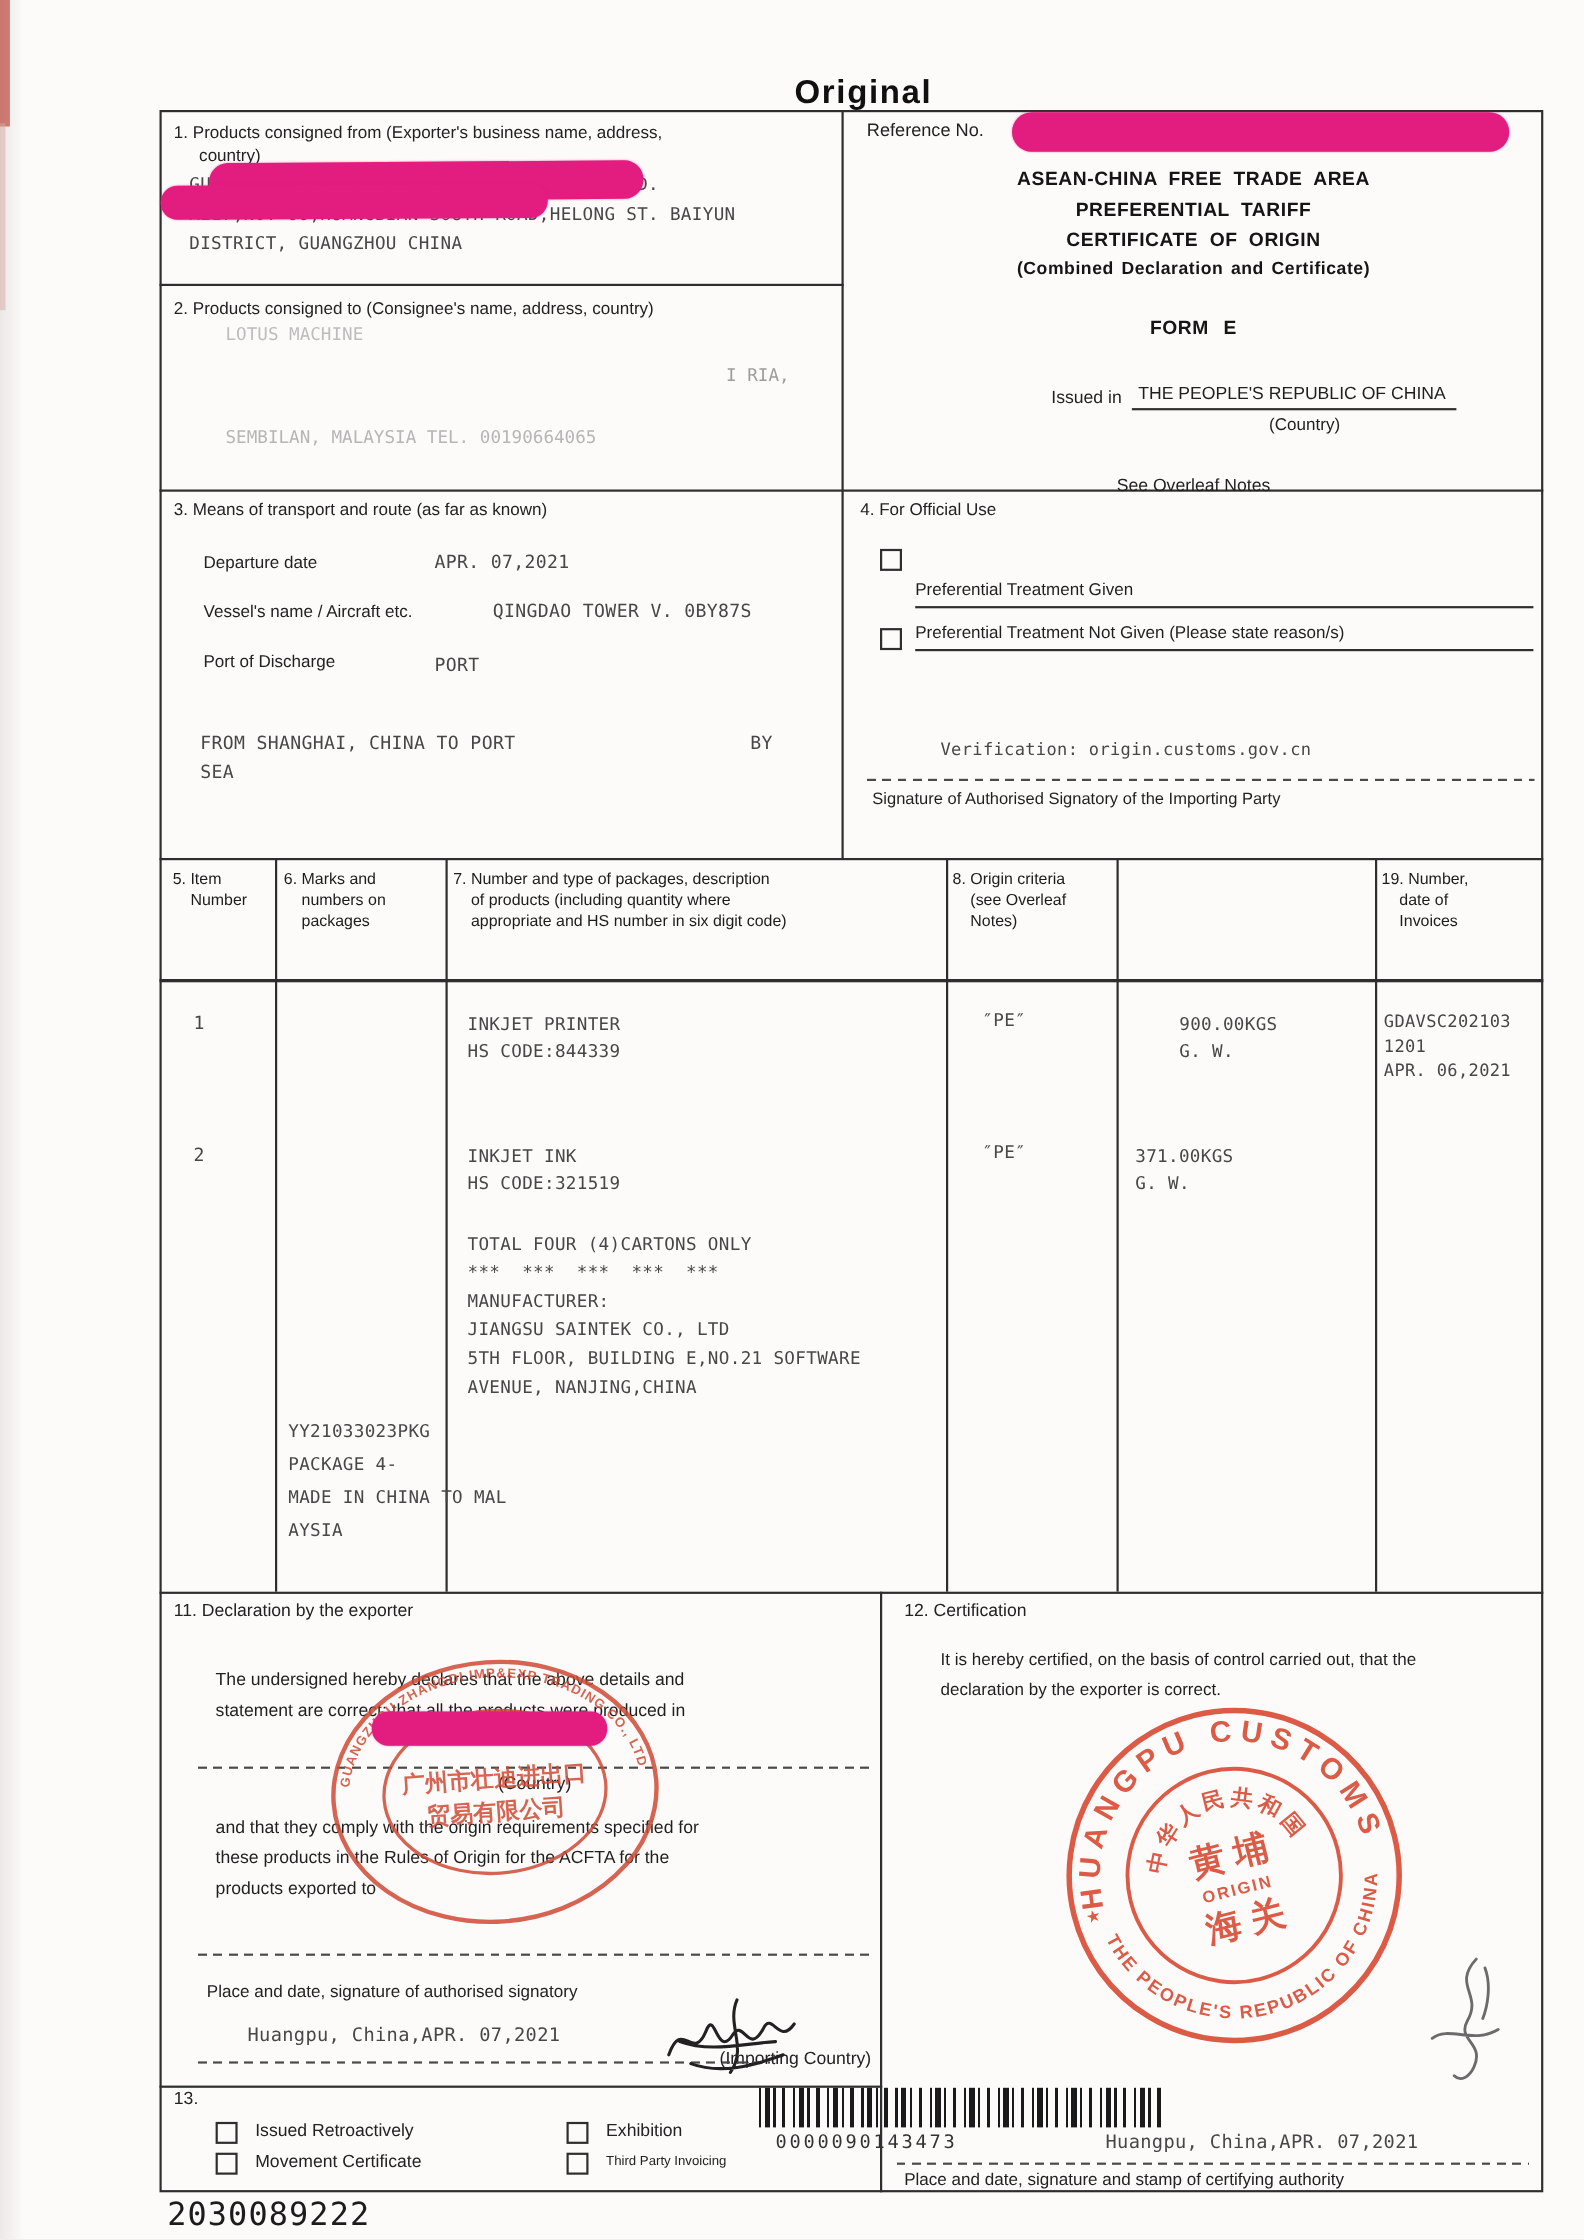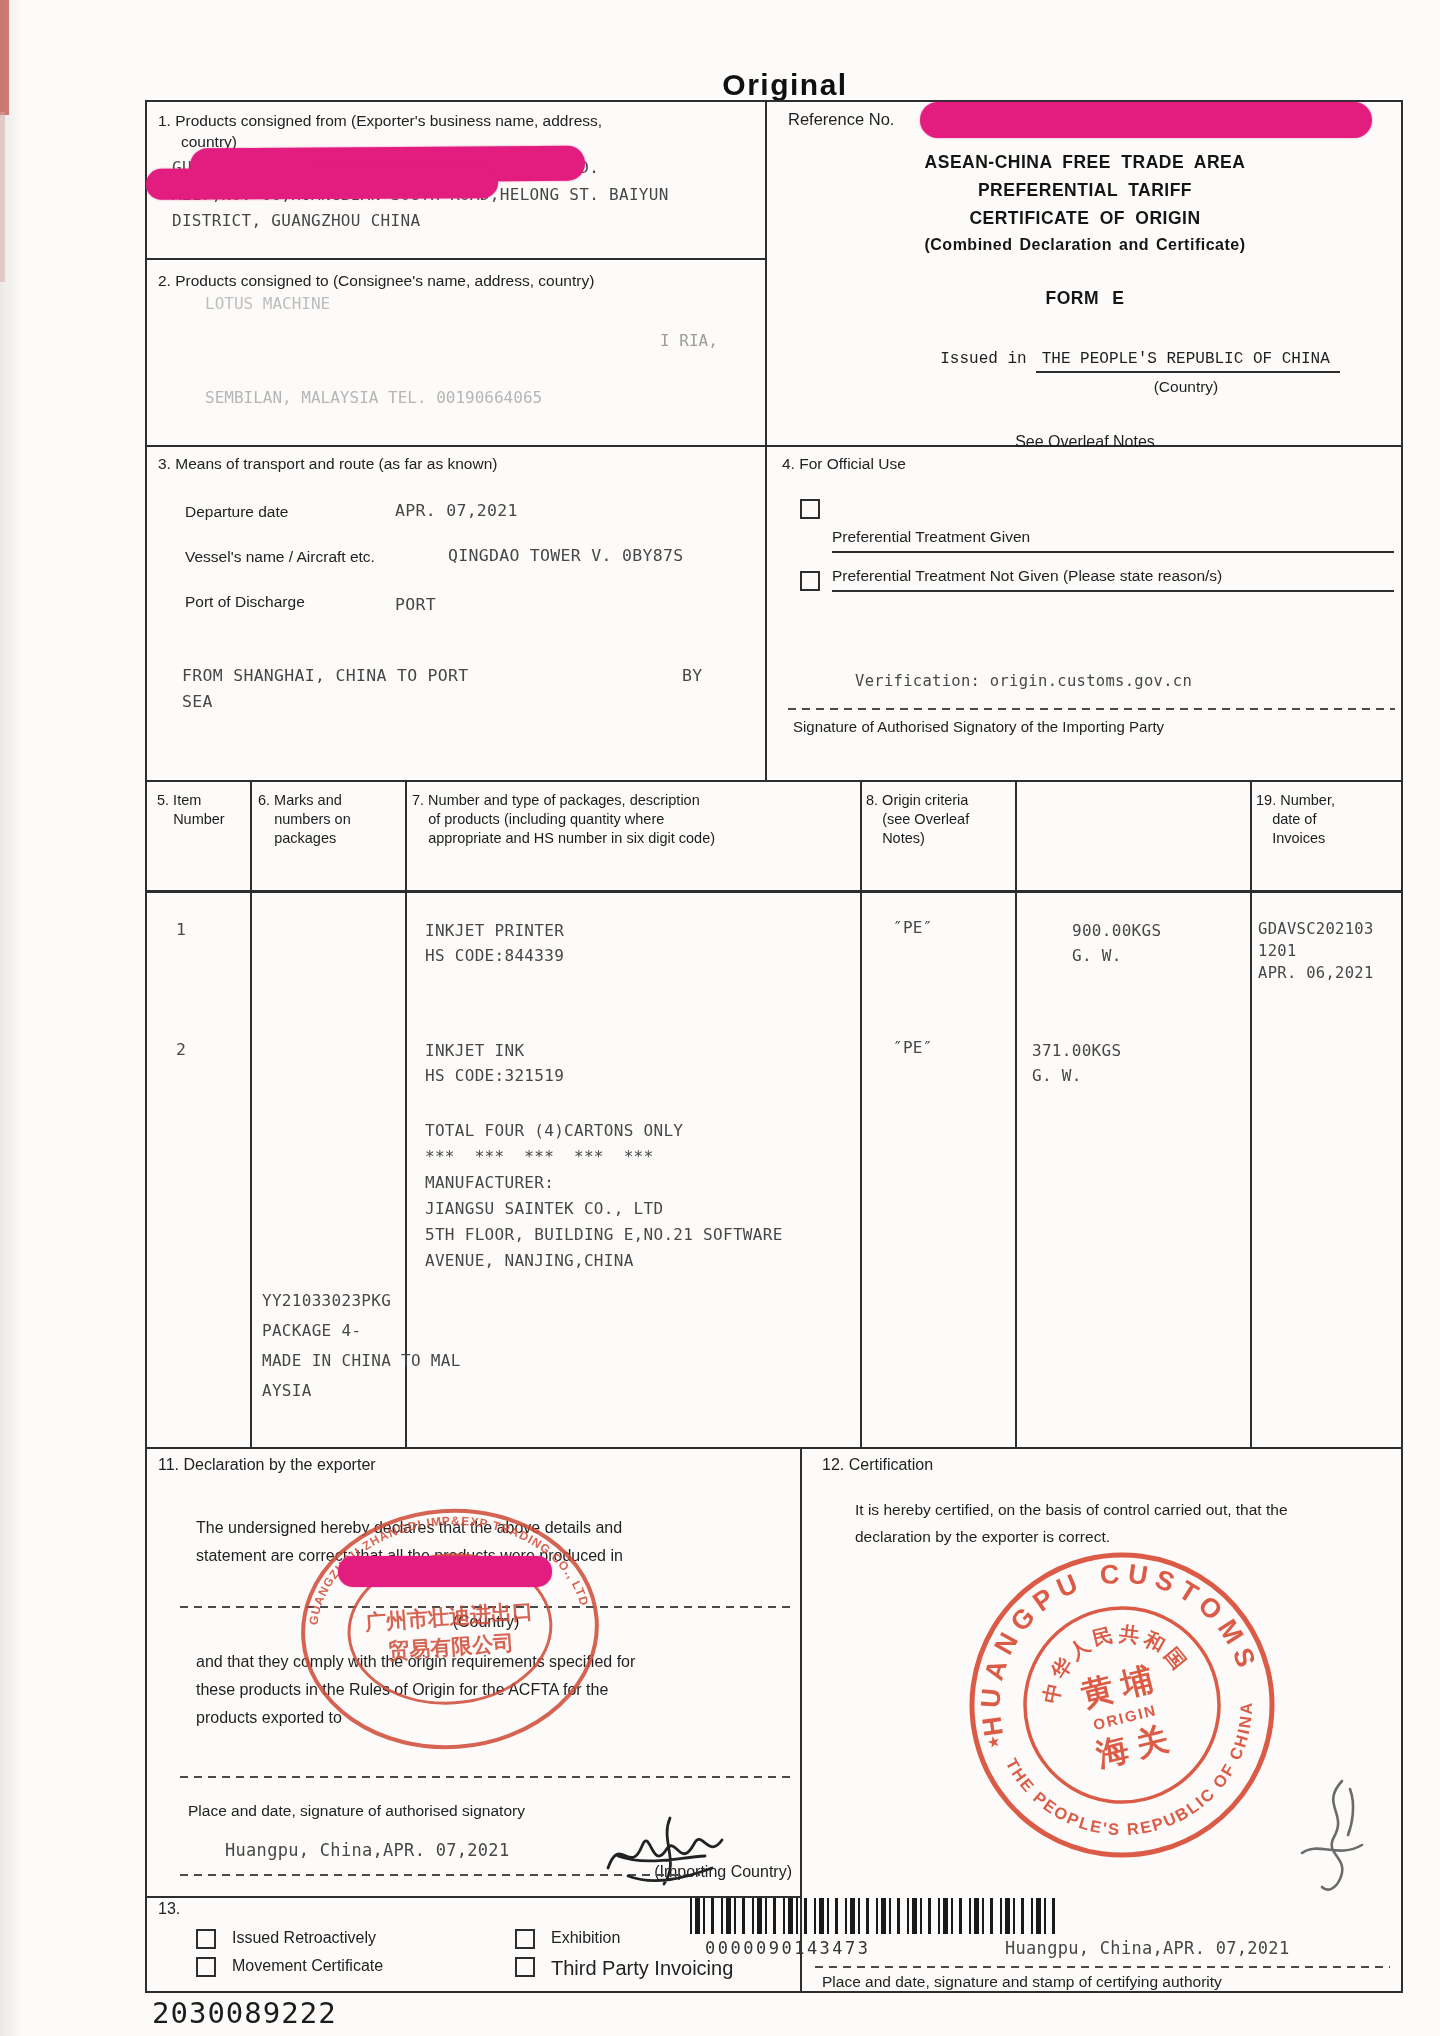--- a/index.html
+++ b/index.html
@@ -57,21 +57,21 @@
   <div class="redact" style="left:146px;top:168px;width:352px;height:31px;transform:rotate(-.3deg);"></div>
 
   <div class="abs" style="left:788px;top:110px;font-size:16.5px;">Reference No.</div>
   <div class="redact" style="left:920px;top:102px;width:452px;height:36px;"></div>
 
   <div class="abs hdr" style="left:835px;top:152px;width:500px;font-size:17.5px;">ASEAN-CHINA  FREE  TRADE  AREA</div>
   <div class="abs hdr" style="left:835px;top:180px;width:500px;font-size:17.5px;">PREFERENTIAL  TARIFF</div>
   <div class="abs hdr" style="left:835px;top:208px;width:500px;font-size:17.5px;">CERTIFICATE  OF  ORIGIN</div>
   <div class="abs hdr" style="left:835px;top:236px;width:500px;font-size:16px;word-spacing:2px;">(Combined Declaration and Certificate)</div>
   <div class="abs hdr" style="left:935px;top:288px;width:300px;font-size:17.5px;word-spacing:8px;">FORM  E</div>
-  <div class="abs" style="left:880px;top:350px;width:520px;display:flex;justify-content:center;align-items:flex-start;gap:9px;font-family:Liberation Mono, monospace;">
+  <div class="abs" style="left:880px;top:350px;width:520px;display:flex;justify-content:center;align-items:center;gap:9px;">
     <span style="font-size:16px;">Issued in</span>
     <span style="font-size:16px;border-bottom:2px solid #2e2e2e;padding:0 10px 3px 6px;">THE PEOPLE'S REPUBLIC OF CHINA</span>
   </div>
   <div class="abs" style="left:1036px;top:378px;width:300px;text-align:center;font-size:15.5px;">(Country)</div>
   <div class="abs" style="left:935px;top:421px;width:300px;text-align:center;font-size:16px;margin-top:12px;">See Overleaf Notes</div>
 
   <div class="abs lbl" style="left:158px;top:272px;width:610px;">2. Products consigned to (Consignee's name, address, country)</div>
   <div class="abs faded" style="left:205px;top:294px;font-size:16px;color:#bdbdbd;">LOTUS MACHINE</div>
   <div class="abs faded" style="left:660px;top:331px;font-size:16px;color:#9d9d9d;">I RIA,</div>
   <div class="abs faded" style="left:205px;top:388px;font-size:16px;color:#b6b6b6;">SEMBILAN, MALAYSIA TEL. 00190664065</div>
@@ -217,17 +217,17 @@
   <div class="abs mono" style="left:705px;top:1938px;font-size:17px;letter-spacing:2.5px;color:#333;">0000090143473</div>
 
   <div class="abs lbl" style="left:158px;top:1900px;font-size:16px;">13.</div>
   <div class="cb" style="left:196px;top:1929px;"></div>
   <div class="abs cap" style="left:232px;top:1929px;font-size:16px;">Issued Retroactively</div>
   <div class="cb" style="left:515px;top:1929px;"></div>
   <div class="abs cap" style="left:551px;top:1929px;font-size:16px;">Exhibition</div>
   <div class="cb" style="left:196px;top:1957px;"></div>
   <div class="abs cap" style="left:232px;top:1957px;font-size:16px;">Movement Certificate</div>
   <div class="cb" style="left:515px;top:1957px;"></div>
-  <div class="abs cap" style="left:551px;top:1957px;font-size:20px;">Third Party Invoicing</div>
+  <div class="abs cap" style="left:551px;top:1957px;font-size:12px;">Third Party Invoicing</div>
 
   <div class="abs mono" style="left:152px;top:1996px;font-size:29px;letter-spacing:1px;color:#1c1c1c;">2030089222</div>
 
 </div>
 
 </body></html>

